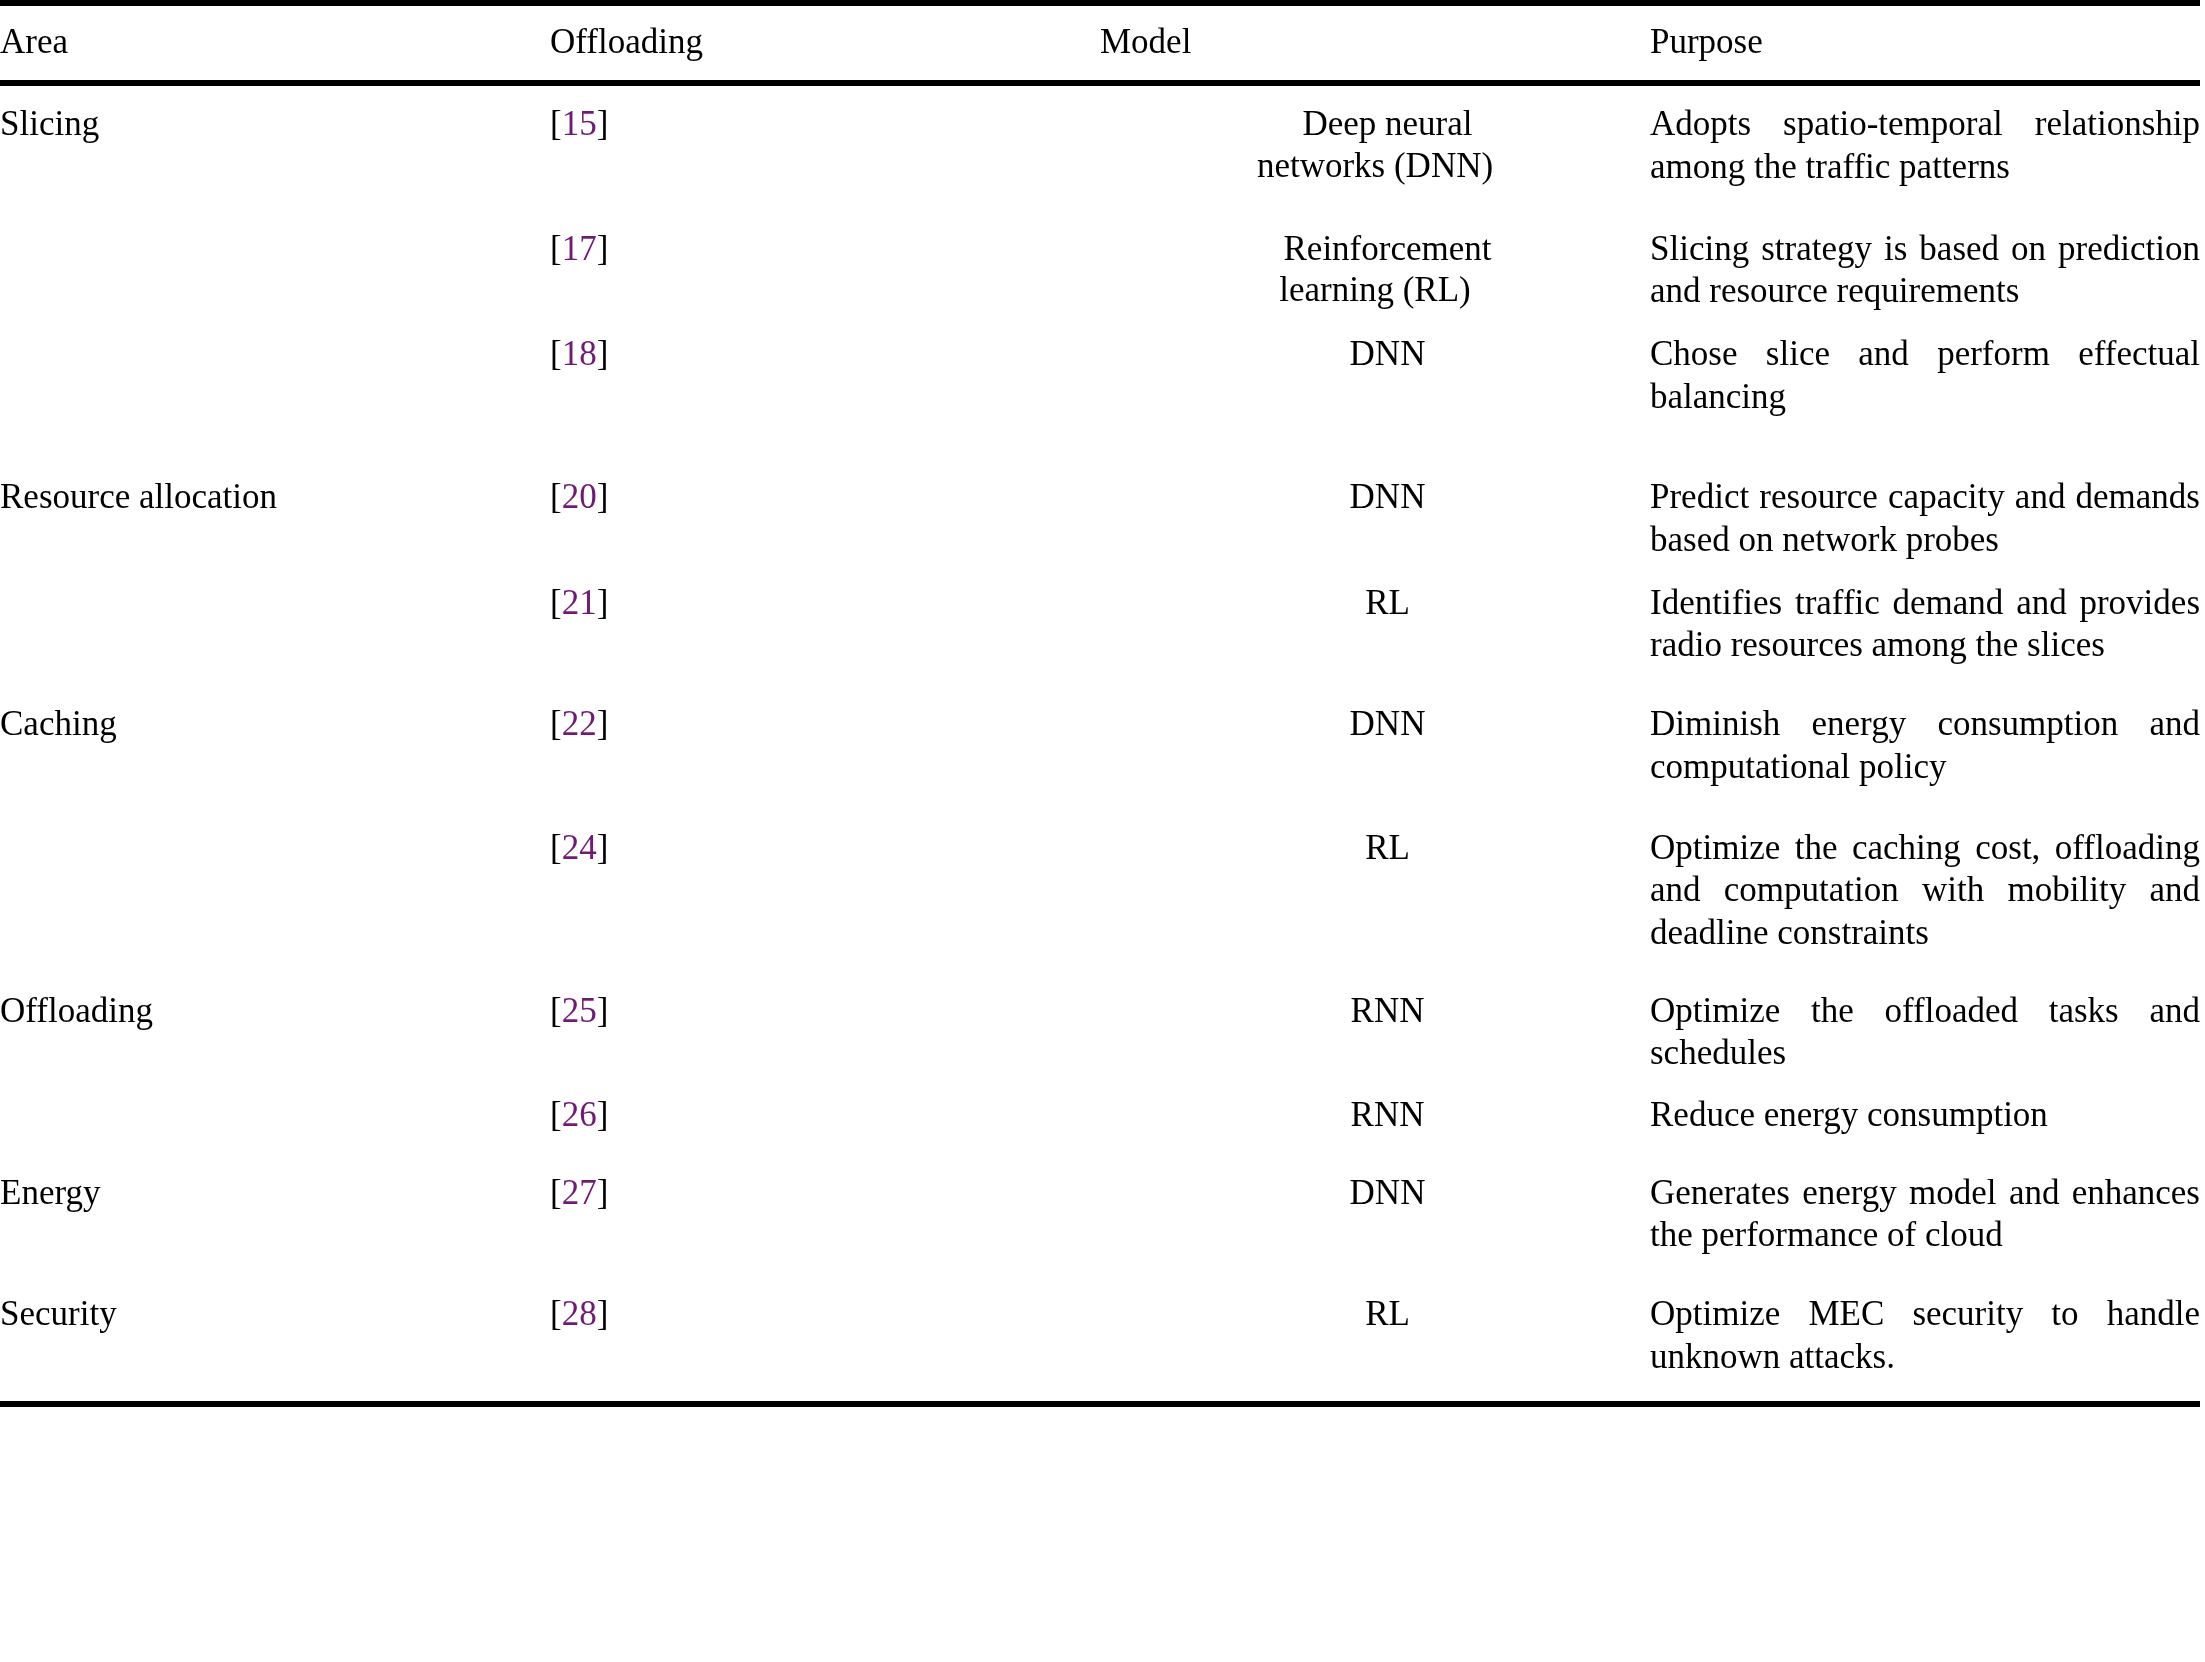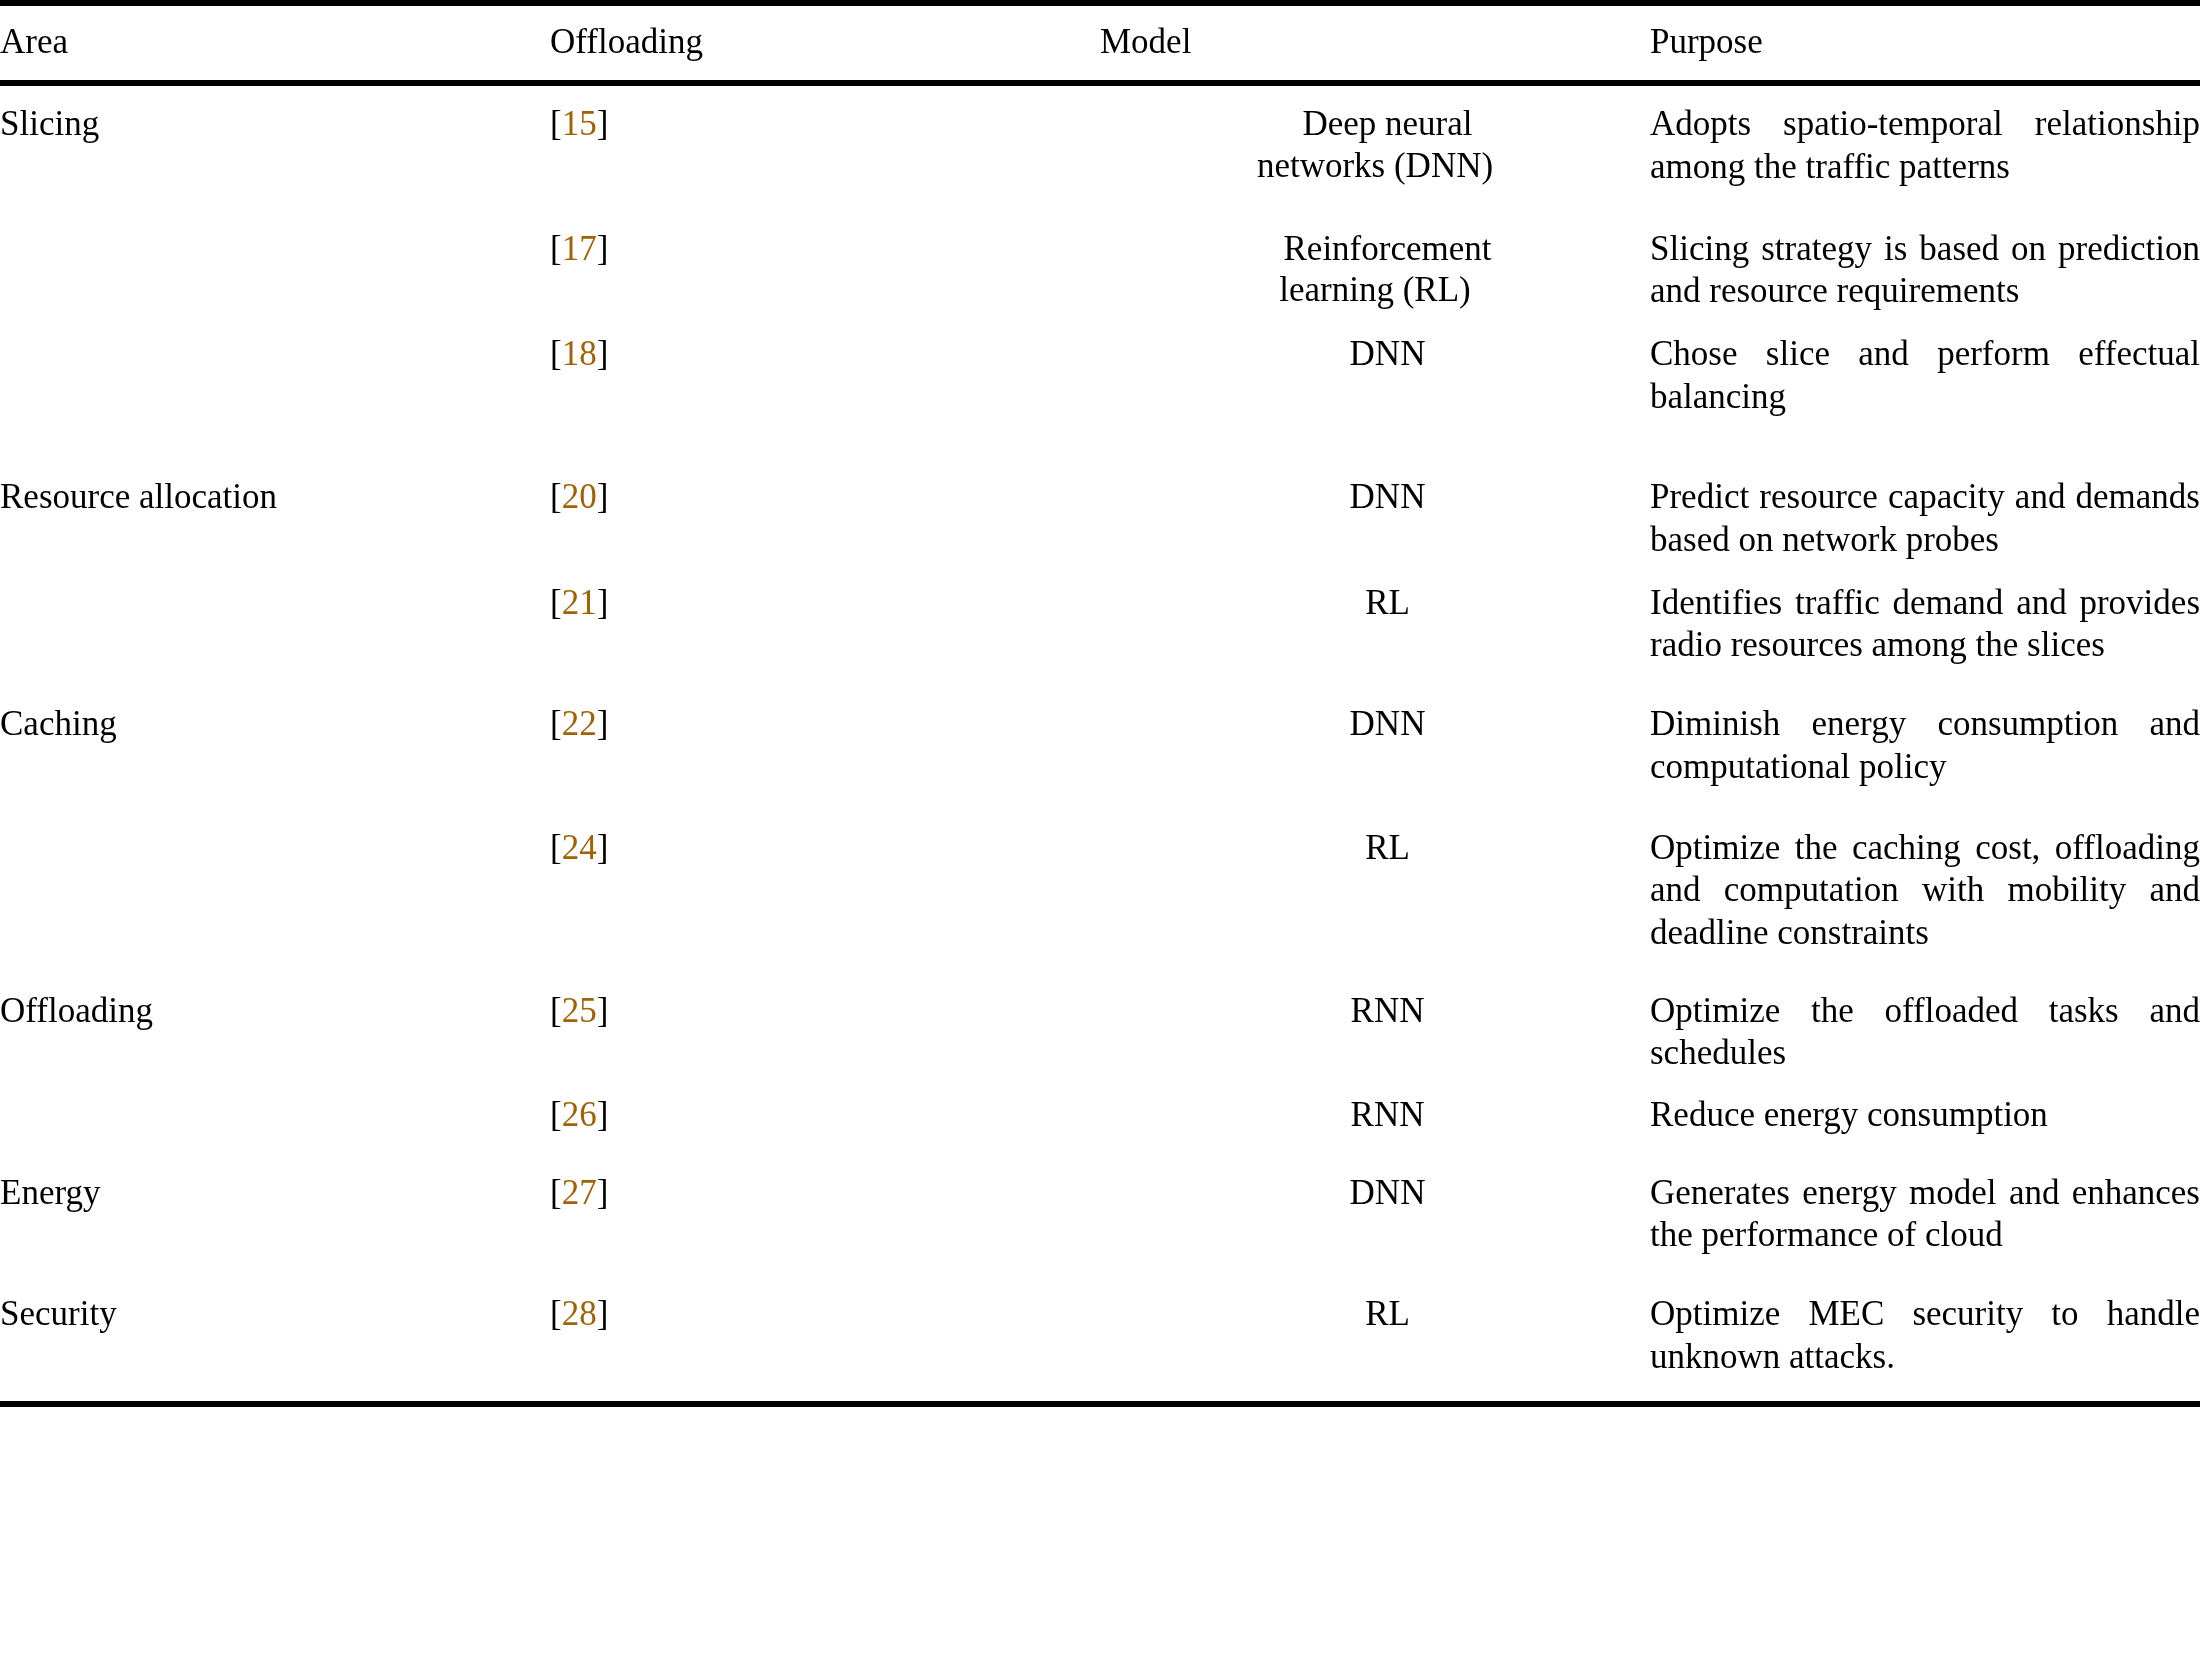--- a/index.html
+++ b/index.html
@@ -80,21 +80,21 @@
   .pad-model  { padding-left: 22.5px; }
   .pad-purp   { padding-left: 22.5px; }
 
   
   tbody tr.data-row > td { padding-top: 0; padding-bottom: 0; }
 
   
   tr.gap-small td { height: 19px; padding: 0; }
 
   .ref-link {
-    color: #a16207;
+    color: #701a75;
     text-decoration: none;
   }
   .bracket { color: #000000; }
   .model-wrap .line1 { display: block; text-indent: 25px; }
   .model-wrap .line2 { display: block; }
 
   .purpose-text { display: block; text-align: justify; text-justify: inter-word; }
 
   .area-text { display: block; }
 

